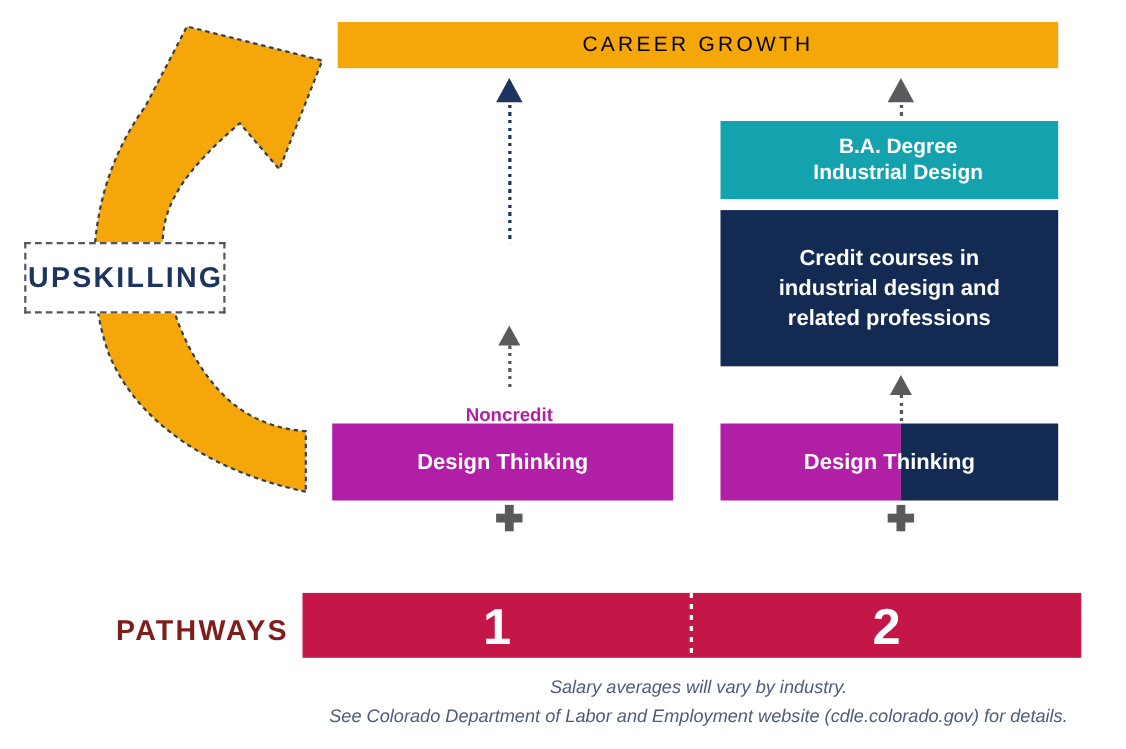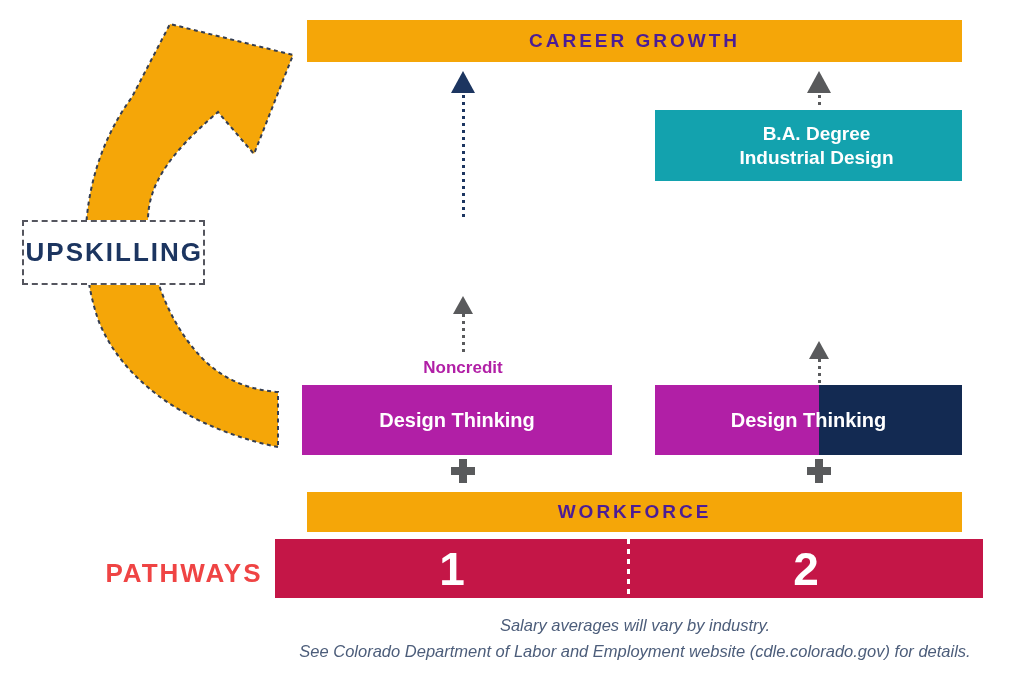--- a/index.html
+++ b/index.html
@@ -9,21 +9,21 @@
     position:relative; width:1024px; height:681px; background:#ffffff;
     overflow:hidden;
   }
   .abs { position:absolute; }
 
   
   .arrow-svg { position:absolute; left:0; top:0; z-index:1; }
 
   
   .bar-gold {
-    background:#F5A608; color:#4c1d95; font-weight:bold;
+    background:#F5A608; color:#000000; font-weight:normal;
     display:flex; align-items:center; justify-content:center;
     font-size:19px; letter-spacing:3px; z-index:2;
   }
   .box-white-dashed {
     background:#ffffff; border:2px dashed #54555E; z-index:3;
     display:flex; align-items:center; justify-content:flex-end;
     text-align:center;
   }
   .navy-text { color:#1C3560; font-weight:bold; }
   .box-solid {
@@ -56,21 +56,21 @@
   
   .pathways-bar { background:#C41647; z-index:2; display:flex; }
   .pathways-bar .seg { flex:none; display:flex; align-items:center; justify-content:center;
     color:#ffffff; font-weight:bold; font-size:46px; }
   .pathways-divider { position:absolute; top:0; bottom:0; width:3px;
     background:repeating-linear-gradient(to bottom,#ffffff 0 5px,transparent 5px 10px); }
 
   .noncredit-label { color:#B11FA6; font-weight:bold; font-size:17px;
     text-align:center; z-index:2; }
   .upskilling-text { font-size:26px; letter-spacing:2px; }
-  .pathways-label  { font-size:26px; letter-spacing:2px; color:#ef4444;
+  .pathways-label  { font-size:26px; letter-spacing:2px; color:#7f1d1d;
     font-weight:bold; text-align:center; z-index:2; }
   .footer { color:#4C5D7A; font-style:italic; font-size:16.5px;
     text-align:center; line-height:26px; z-index:2; }
 
   .dt2-half { position:absolute; top:0; bottom:0; }
   .dt2-label { position:relative; z-index:1; color:#fff; font-weight:bold; font-size:20px; }
 </style>
 </head>
 <body>
 
@@ -96,48 +96,48 @@
 
   <div class="abs tri-up big-navy" style="left:451px; top:71px;"></div>
   <div class="abs stem navy-dots" style="left:462px; top:95px; height:126px;"></div>
 
   <div class="abs tri-up big-gray" style="left:807px; top:71px;"></div>
   <div class="abs stem gray-dots" style="left:818px; top:95px; height:14px;"></div>
 
   <div class="abs box-solid teal" style="left:655px; top:110px; width:307px; height:71px; font-size:19px; line-height:24px;">B.A. Degree
 Industrial Design</div>
 
+  <div class="abs box-solid navy" style="left:655px; top:191px; width:307px; height:142px; font-size:20px; line-height:27px;">Credit courses in
+industrial design and
+related professions</div>
 
 
   <div class="abs box-white-dashed" style="left:22px; top:220px; width:183px; height:65px;">
     <span class="navy-text upskilling-text">UPSKILLING</span>
   </div>
 
   <div class="abs tri-up sm-gray" style="left:453px; top:296px;"></div>
   <div class="abs stem gray-dots" style="left:462px; top:314px; height:38px;"></div>
 
   <div class="abs tri-up sm-gray" style="left:809px; top:341px;"></div>
   <div class="abs stem gray-dots" style="left:818px; top:359px; height:24px;"></div>
 
-  <div class="abs noncredit-label" style="left:363px; top:358px; width:200px;">Noncredit</div>
+  <div class="abs noncredit-label" style="left:363px; top:368px; width:200px;">Noncredit</div>
 
   <div class="abs box-solid purple" style="left:302px; top:385px; width:310px; height:70px; font-size:20px;">Design Thinking</div>
 
   <div class="abs box-solid" style="left:655px; top:385px; width:307px; height:70px;">
     <div class="dt2-half purple" style="left:0; width:164px;"></div>
     <div class="dt2-half navy" style="left:164px; width:143px;"></div>
     <span class="dt2-label">Design Thinking</span>
   </div>
 
   <div class="abs plus" style="left:451px; top:459px;"></div>
   <div class="abs plus" style="left:807px; top:459px;"></div>
 
-  <div class="abs bar-gold" style="left:307px; top:492px; width:655px; height:40px;">
-    <span>WORKFORCE</span>
-  </div>
 
   <div class="abs pathways-bar" style="left:275px; top:539px; width:708px; height:59px;">
     <div class="seg" style="width:354px;">
       <span>1</span>
     </div>
     <div class="seg" style="width:354px;">
       <span>2</span>
     </div>
     <div class="pathways-divider" style="left:352px;"></div>
   </div>

